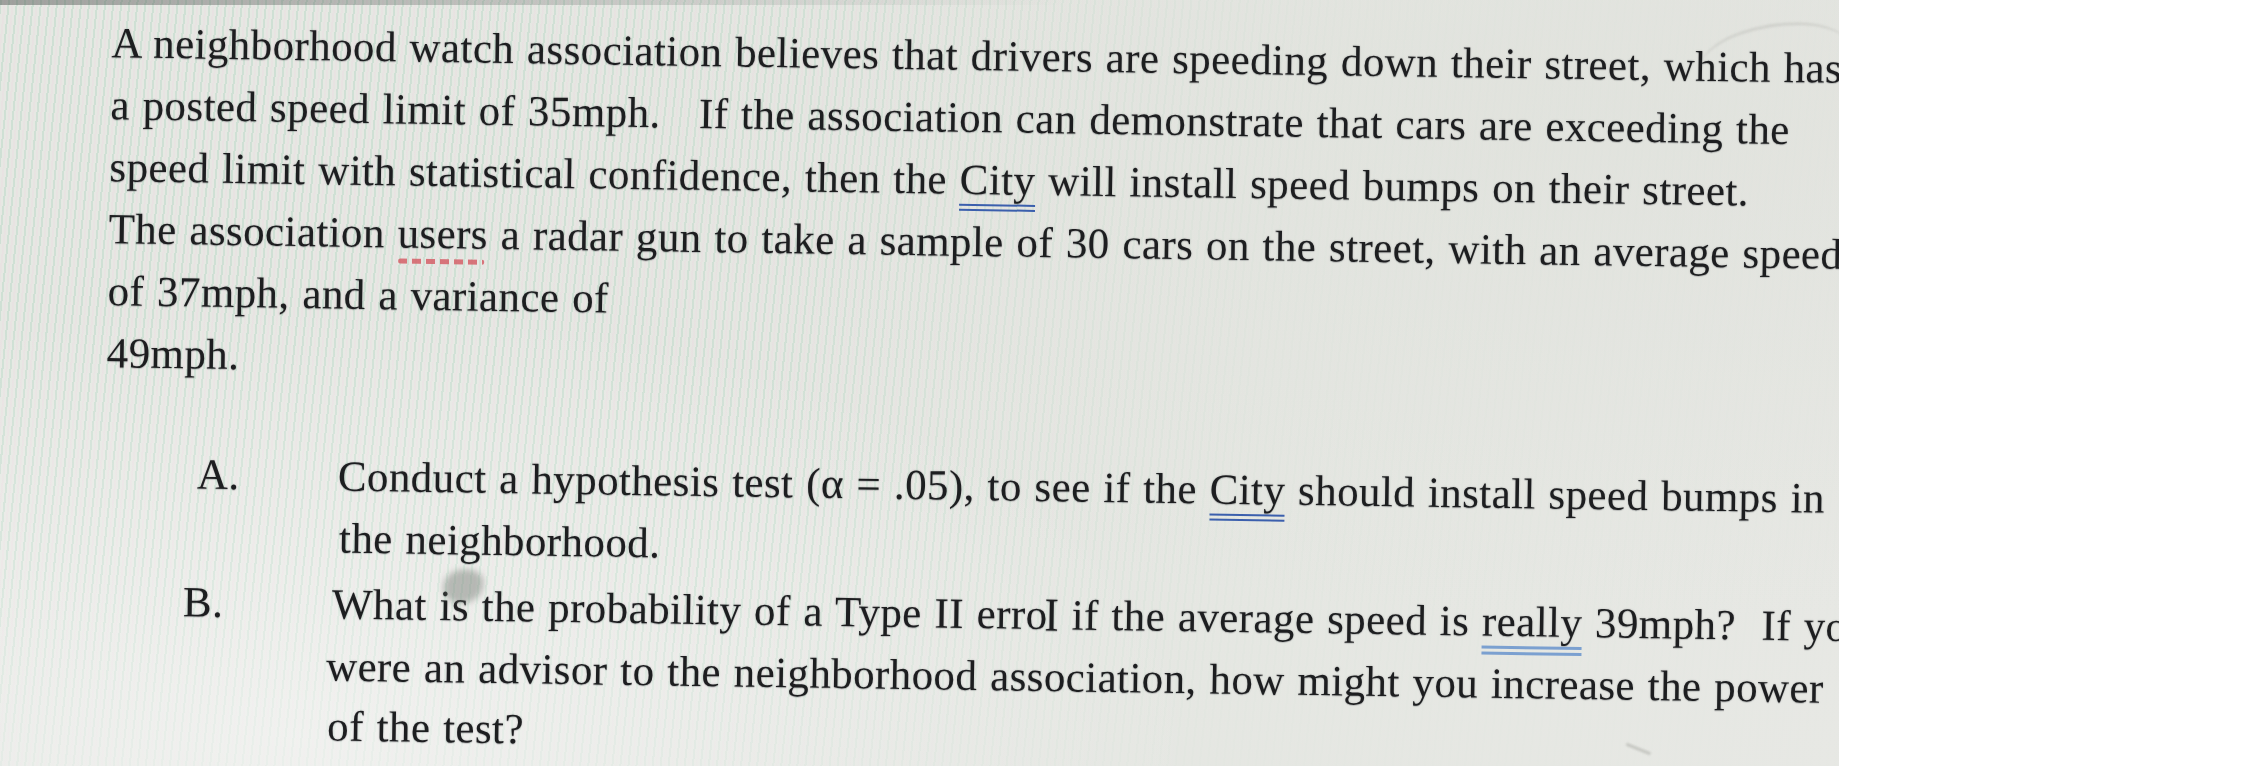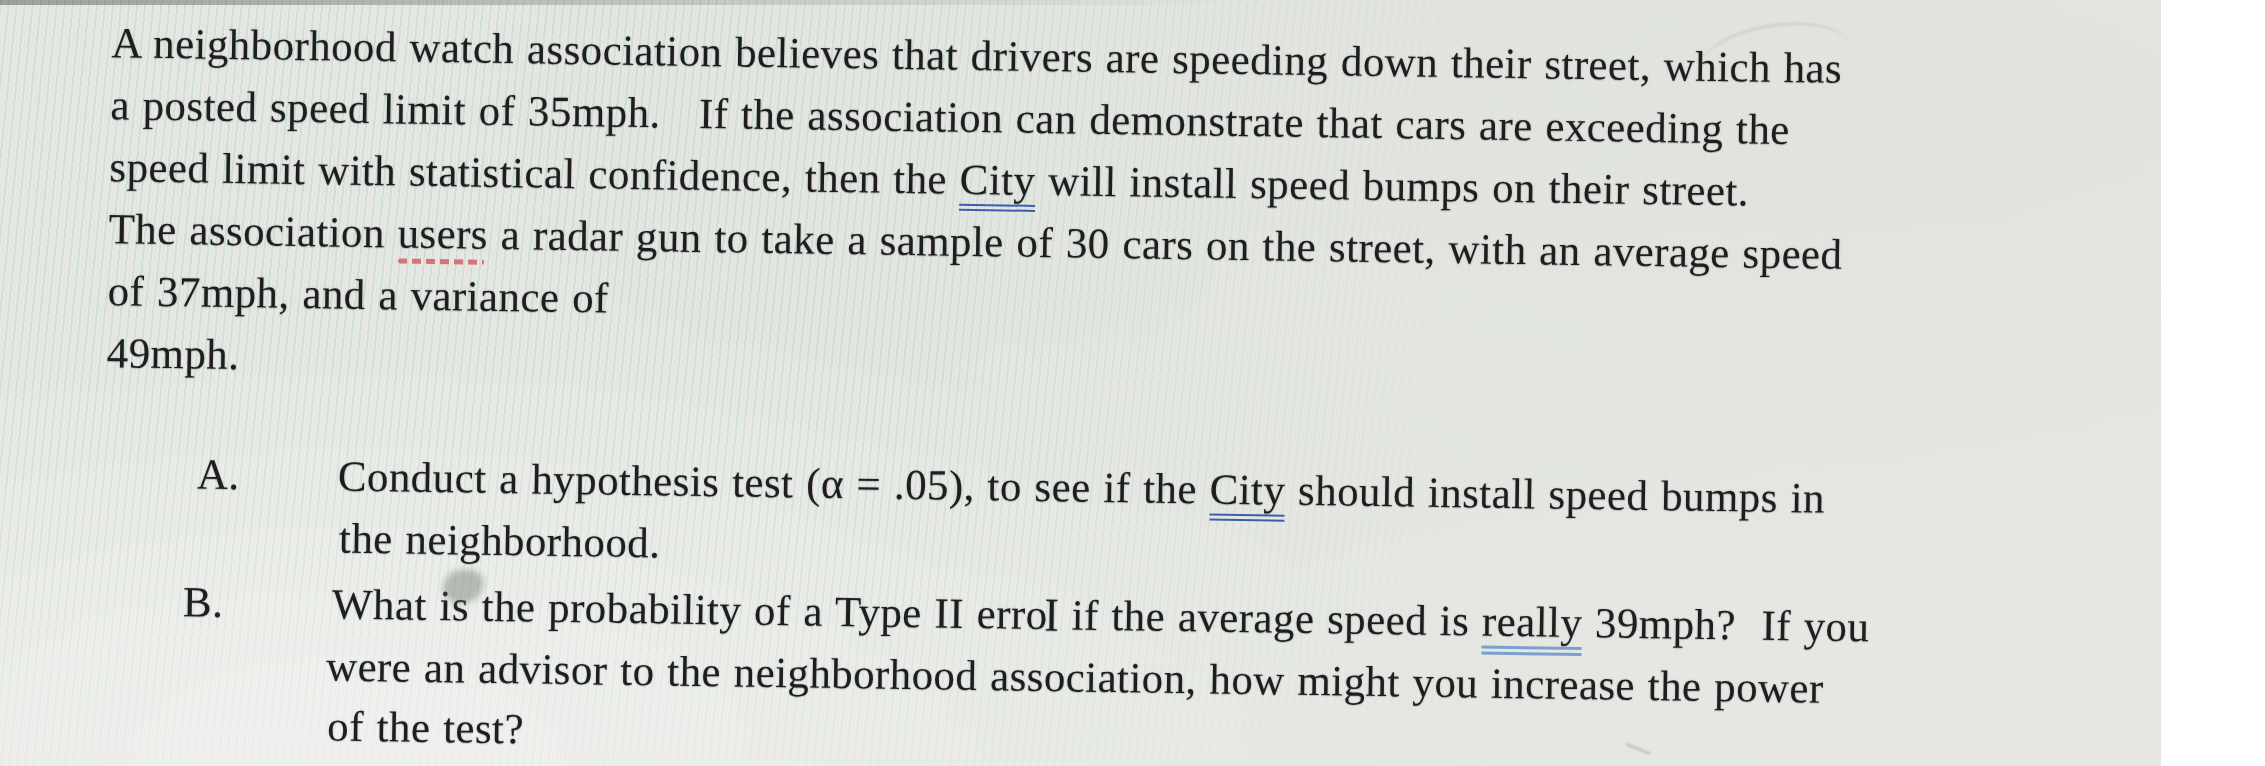--- a/index.html
+++ b/index.html
@@ -1,17 +1,17 @@
 <!DOCTYPE html>
 <html><head>
 <meta charset="utf-8">
 <style>
   html,body{margin:0;padding:0;}
   .stage{
-    position:relative;width:2161px;height:766px;overflow:hidden;
+    position:relative;width:1839px;height:766px;overflow:hidden;
     background:#e6e8e3;
     font-family:"Liberation Serif", serif;
     color:#1d1e20;
   }
   
   .moire{
     position:absolute;inset:0;
     background:repeating-linear-gradient(96deg,
       rgba(150,204,176,.34) 0px, rgba(150,204,176,.34) 2px,
       rgba(255,255,255,0) 2px, rgba(255,255,255,0) 4px,

